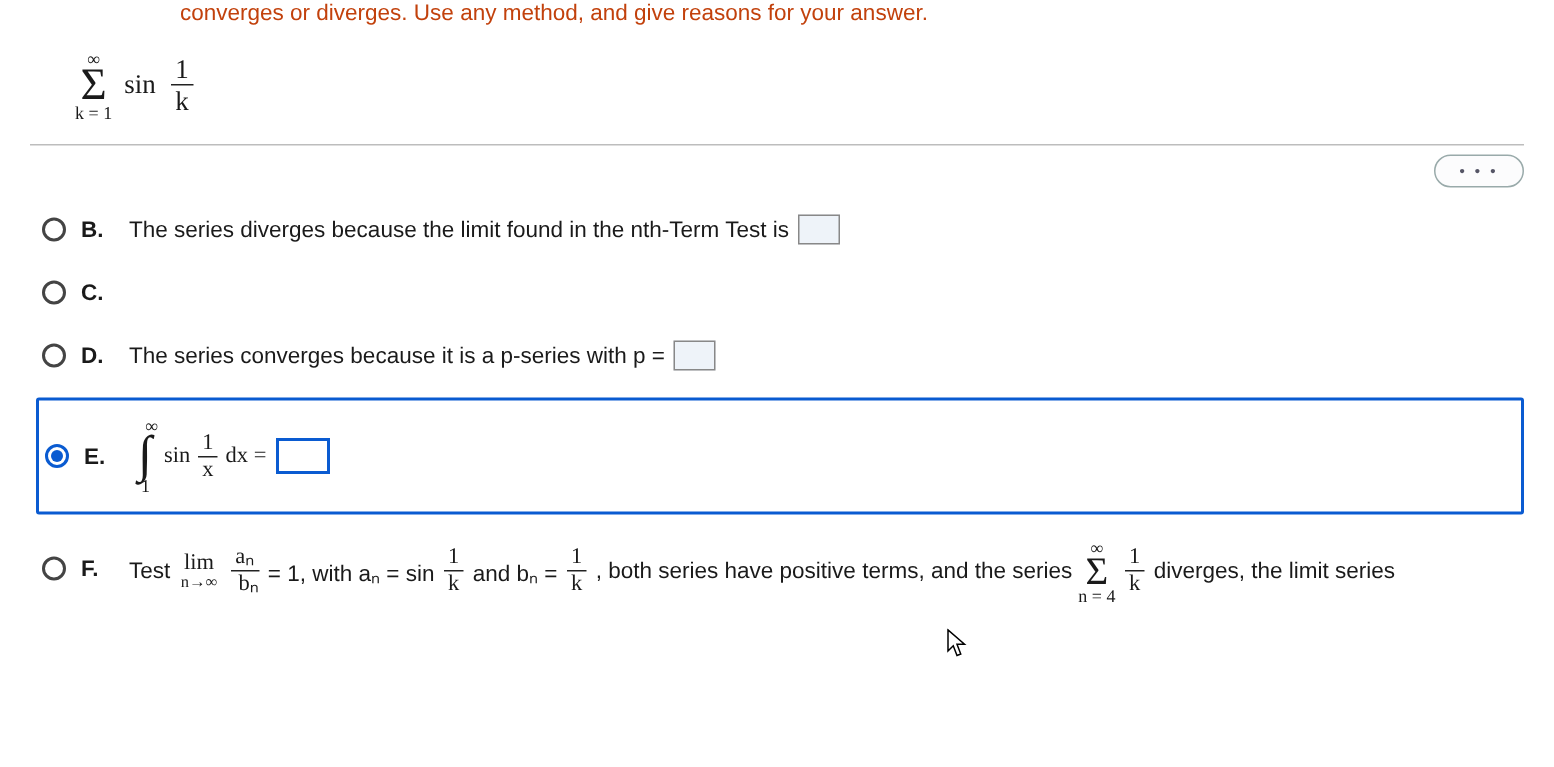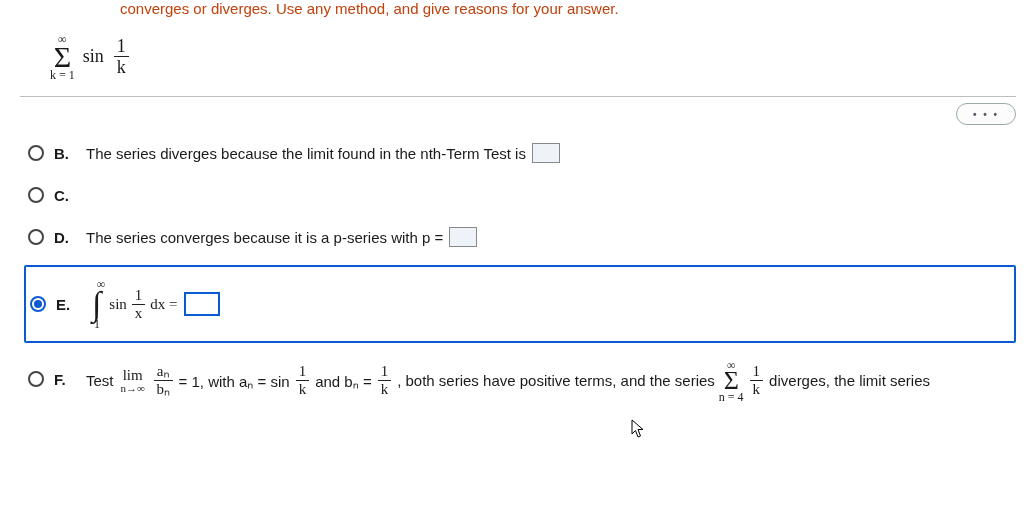--- a/index.html
+++ b/index.html
@@ -237,21 +237,21 @@
   <div class="choice" style="align-items:flex-start;">
     <span class="radio" style="margin-top:14px;"></span>
     <span class="letter" style="margin-top:14px;">F.</span>
     <span style="display:flex;flex-direction:column;gap:4px;">
       <span class="ftext">
         <span>Test</span>
         <span style="display:inline-flex;flex-direction:column;align-items:center;line-height:1;font-family:'Times New Roman',serif;margin:0 3px;">
           <span style="font-size:15px;">lim</span>
           <span style="font-size:11px;">n→∞</span>
         </span>
-        <span class="frac" style="font-family:'Times New Roman',serif;">
+        <span class="frac" style="font-family:'Times New Roman',serif;align-items:flex-end;">
           <span class="num">aₙ</span>
           <span class="den">bₙ</span>
         </span>
         <span>= 1, with aₙ = sin</span>
         <span class="frac" style="font-family:'Times New Roman',serif;">
           <span class="num">1</span>
           <span class="den">k</span>
         </span>
         <span>and bₙ =</span>
         <span class="frac" style="font-family:'Times New Roman',serif;">

